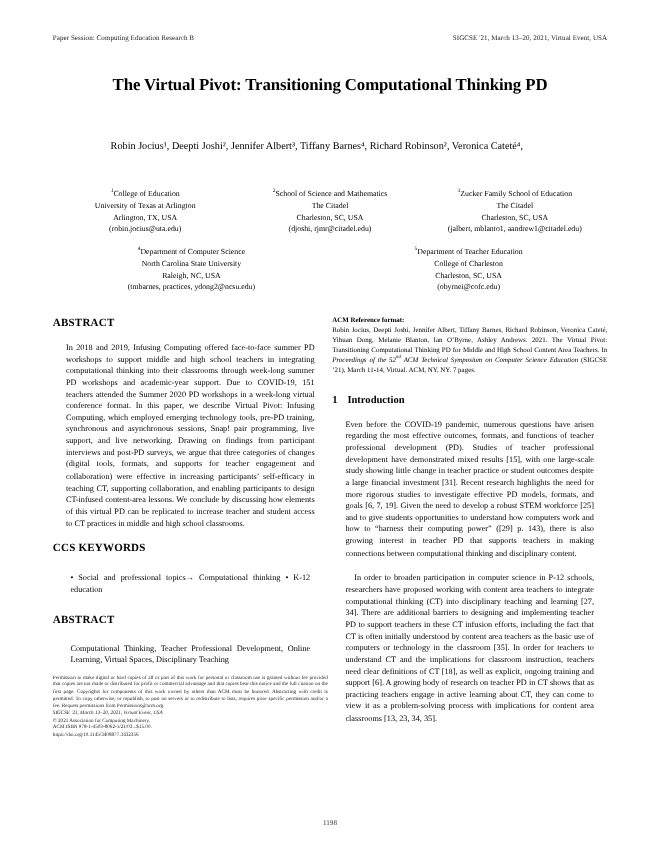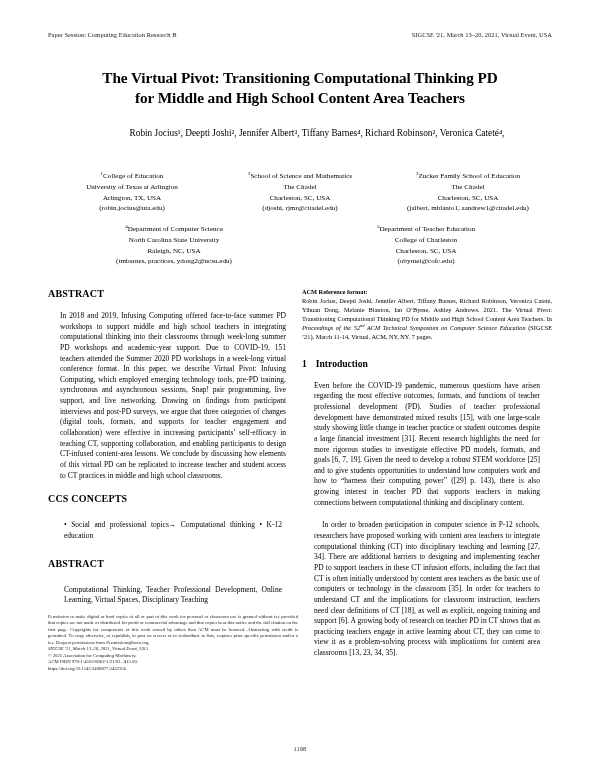--- a/index.html
+++ b/index.html
@@ -46,21 +46,21 @@
     font-size: 15.3px;
     font-weight: bold;
     line-height: 1.32;
     letter-spacing: -0.1px;
   }
 
   
   .authors {
     position: absolute;
     top: 126px;
-    left: 65px;
+    left: 36px;
     width: 504px;
     text-align: center;
     font-size: 9.3px;
     line-height: 1.62;
   }
 
   
   .affils {
     position: absolute;
     left: 48px;
@@ -162,21 +162,20 @@
 
 <div class="page">
 
   <div class="running-head">
     <span>Paper Session: Computing Education Research B</span>
     <span>SIGCSE '21, March 13–20, 2021, Virtual Event, USA</span>
   </div>
 
   <div class="title">
     <span>The Virtual Pivot: Transitioning Computational Thinking PD</span><br>
-    <span>for Middle and High School Content Area Teachers</span>
   </div>
 
   <div class="authors">
     <span>Robin Jocius¹, Deepti Joshi², Jennifer Albert³, Tiffany Barnes⁴, Richard Robinson², Veronica Cateté⁴,</span><br>
   </div>
 
   <div class="affils row1">
     <div class="affil">
       <span class="ln"><sup>1</sup><span>College of Education</span></span>
       <span class="ln">University of Texas at Arlington</span>
@@ -209,21 +208,21 @@
       <span class="ln">College of Charleston</span>
       <span class="ln">Charleston, SC, USA</span>
       <span class="ln">(obyrnei@cofc.edu)</span>
     </div>
   </div>
 
   <div class="col col-left">
     <div class="sec-head">ABSTRACT</div>
     <p class="body-text">In 2018 and 2019, Infusing Computing offered face-to-face summer PD workshops to support middle and high school teachers in integrating computational thinking into their classrooms through week-long summer PD workshops and academic-year support. Due to COVID-19, 151 teachers attended the Summer 2020 PD workshops in a week-long virtual conference format. In this paper, we describe Virtual Pivot: Infusing Computing, which employed emerging technology tools, pre-PD training, synchronous and asynchronous sessions, Snap! pair programming, live support, and live networking. Drawing on findings from participant interviews and post-PD surveys, we argue that three categories of changes (digital tools, formats, and supports for teacher engagement and collaboration) were effective in increasing participants’ self-efficacy in teaching CT, supporting collaboration, and enabling participants to design CT-infused content-area lessons. We conclude by discussing how elements of this virtual PD can be replicated to increase teacher and student access to CT practices in middle and high school classrooms.</p>
 
-    <div class="sec-head spaced">CCS CONCEPTS</div>
+    <div class="sec-head spaced">CCS KEYWORDS</div>
     <p class="ccs-text">• Social and professional topics→ Computational thinking • K-12 education</p>
 
     <div class="sec-head spaced">ABSTRACT</div>
     <p class="ccs-text">Computational Thinking, Teacher Professional Development, Online Learning, Virtual Spaces, Disciplinary Teaching</p>
   </div>
 
   <div class="copyright">
     <span>Permission to make digital or hard copies of all or part of this work for personal or classroom use is granted without fee provided that copies are not made or distributed for profit or commercial advantage and that copies bear this notice and the full citation on the first page. Copyrights for components of this work owned by others than ACM must be honored. Abstracting with credit is permitted. To copy otherwise, or republish, to post on servers or to redistribute to lists, requires prior specific permission and/or a fee. Request permissions from Permissions@acm.org.</span>
     <span class="line ital">SIGCSE '21, March 13–20, 2021, Virtual Event, USA</span>
     <span class="line">© 2021 Association for Computing Machinery.</span>

